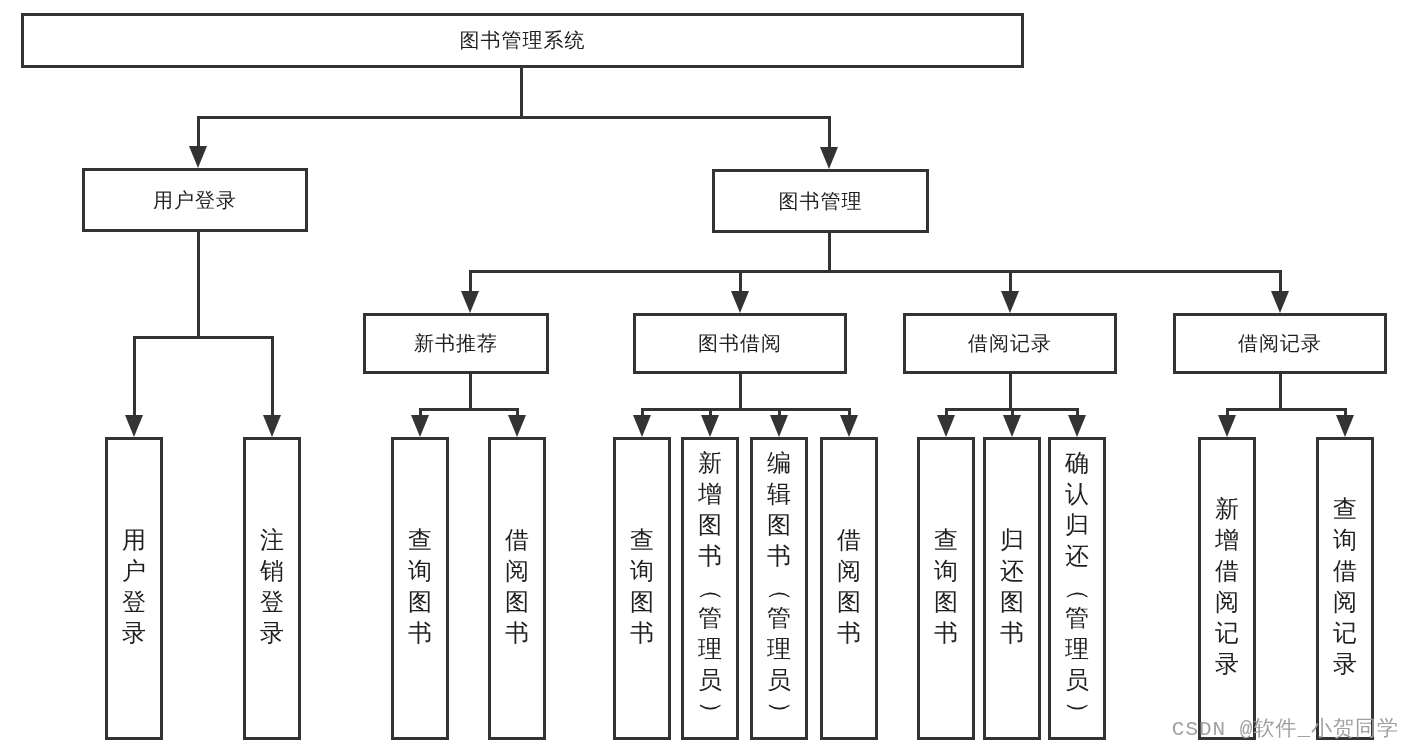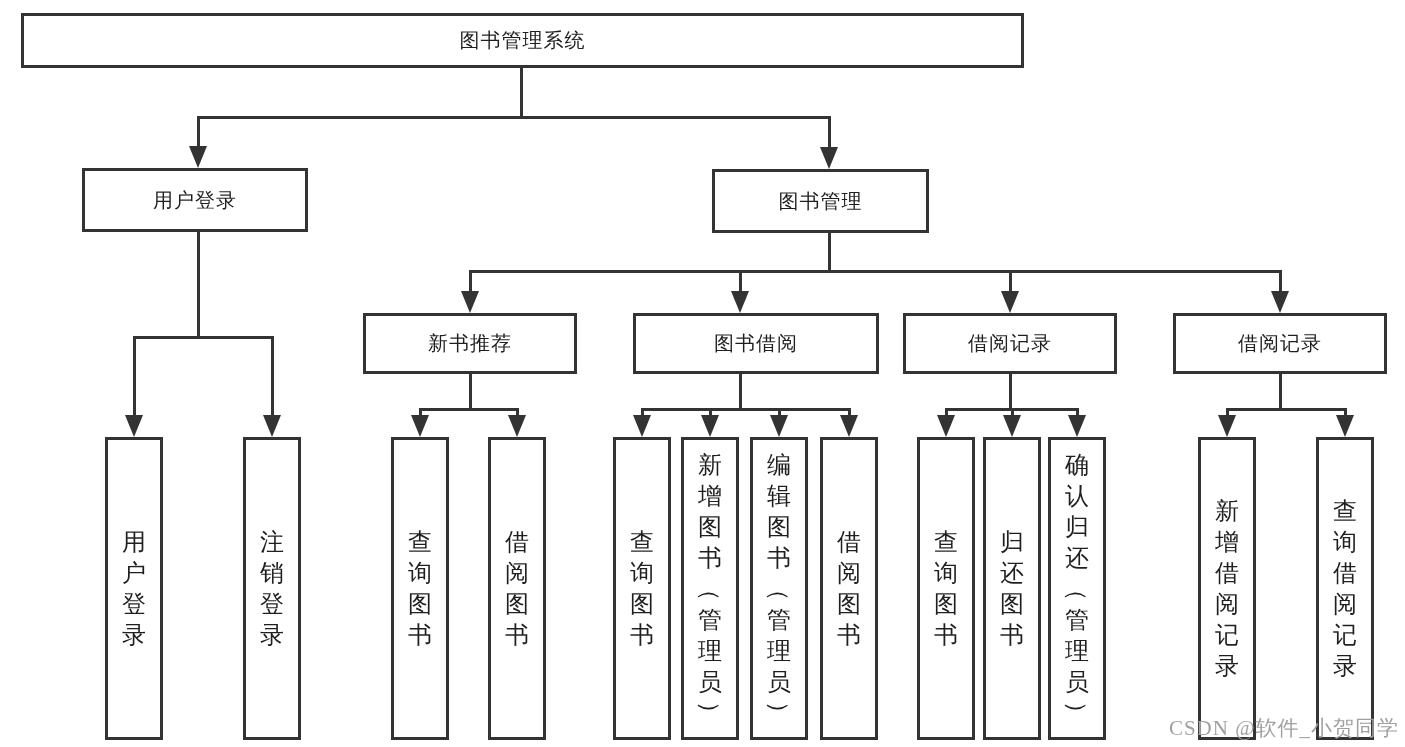--- a/index.html
+++ b/index.html
@@ -1,19 +1,19 @@
 <!DOCTYPE html>
 <html><head>
 <meta charset="utf-8">
 <style>
   html,body{margin:0;padding:0;background:#fff;}
   .stage{
     position:relative;width:1405px;height:747px;overflow:hidden;
     background:var(--bg,#ffffff);
-    font-family:Liberation Serif, serif;
+    font-family:Liberation Mono, monospace;
     color:var(--text,#1f1f1f);
   }
   .node{
     position:absolute;box-sizing:border-box;background:#fff;
     border:3px solid var(--line,#333);
     display:flex;align-items:center;justify-content:center;
     z-index:2;
   }
   .hnode{font-size:20px;letter-spacing:1px;}
   .vnode{flex-direction:column;gap:7px;font-size:24px;}
@@ -96,23 +96,23 @@
     <div class="edge" style="left:1344px;top:408px;width:3px;height:11px"></div>
     <div class="arrow" style="left:1336px;top:415px"></div>
   </div>
 
   <div class="node hnode" style="left:21px;top:13px;width:1003px;height:55px">图书管理系统</div>
 
   <div class="node hnode" style="left:82px;top:168px;width:226px;height:64px">用户登录</div>
 
   <div class="node hnode" style="left:712px;top:169px;width:217px;height:64px">图书管理</div>
 
-  <div class="node hnode" style="left:363px;top:313px;width:214px;height:61px">新书推荐</div>
-
-  <div class="node hnode" style="left:633px;top:313px;width:246px;height:61px">图书借阅</div>
+  <div class="node hnode" style="left:363px;top:313px;width:186px;height:61px">新书推荐</div>
+
+  <div class="node hnode" style="left:633px;top:313px;width:214px;height:61px">图书借阅</div>
 
   <div class="node hnode" style="left:903px;top:313px;width:214px;height:61px">借阅记录</div>
 
   <div class="node hnode" style="left:1173px;top:313px;width:214px;height:61px">借阅记录</div>
 
   <div class="node vnode" style="left:105px;top:437px;width:58px;height:303px">
       <span class="vchar">用</span>
       <span class="vchar">户</span>
       <span class="vchar">登</span>
       <span class="vchar">录</span>

